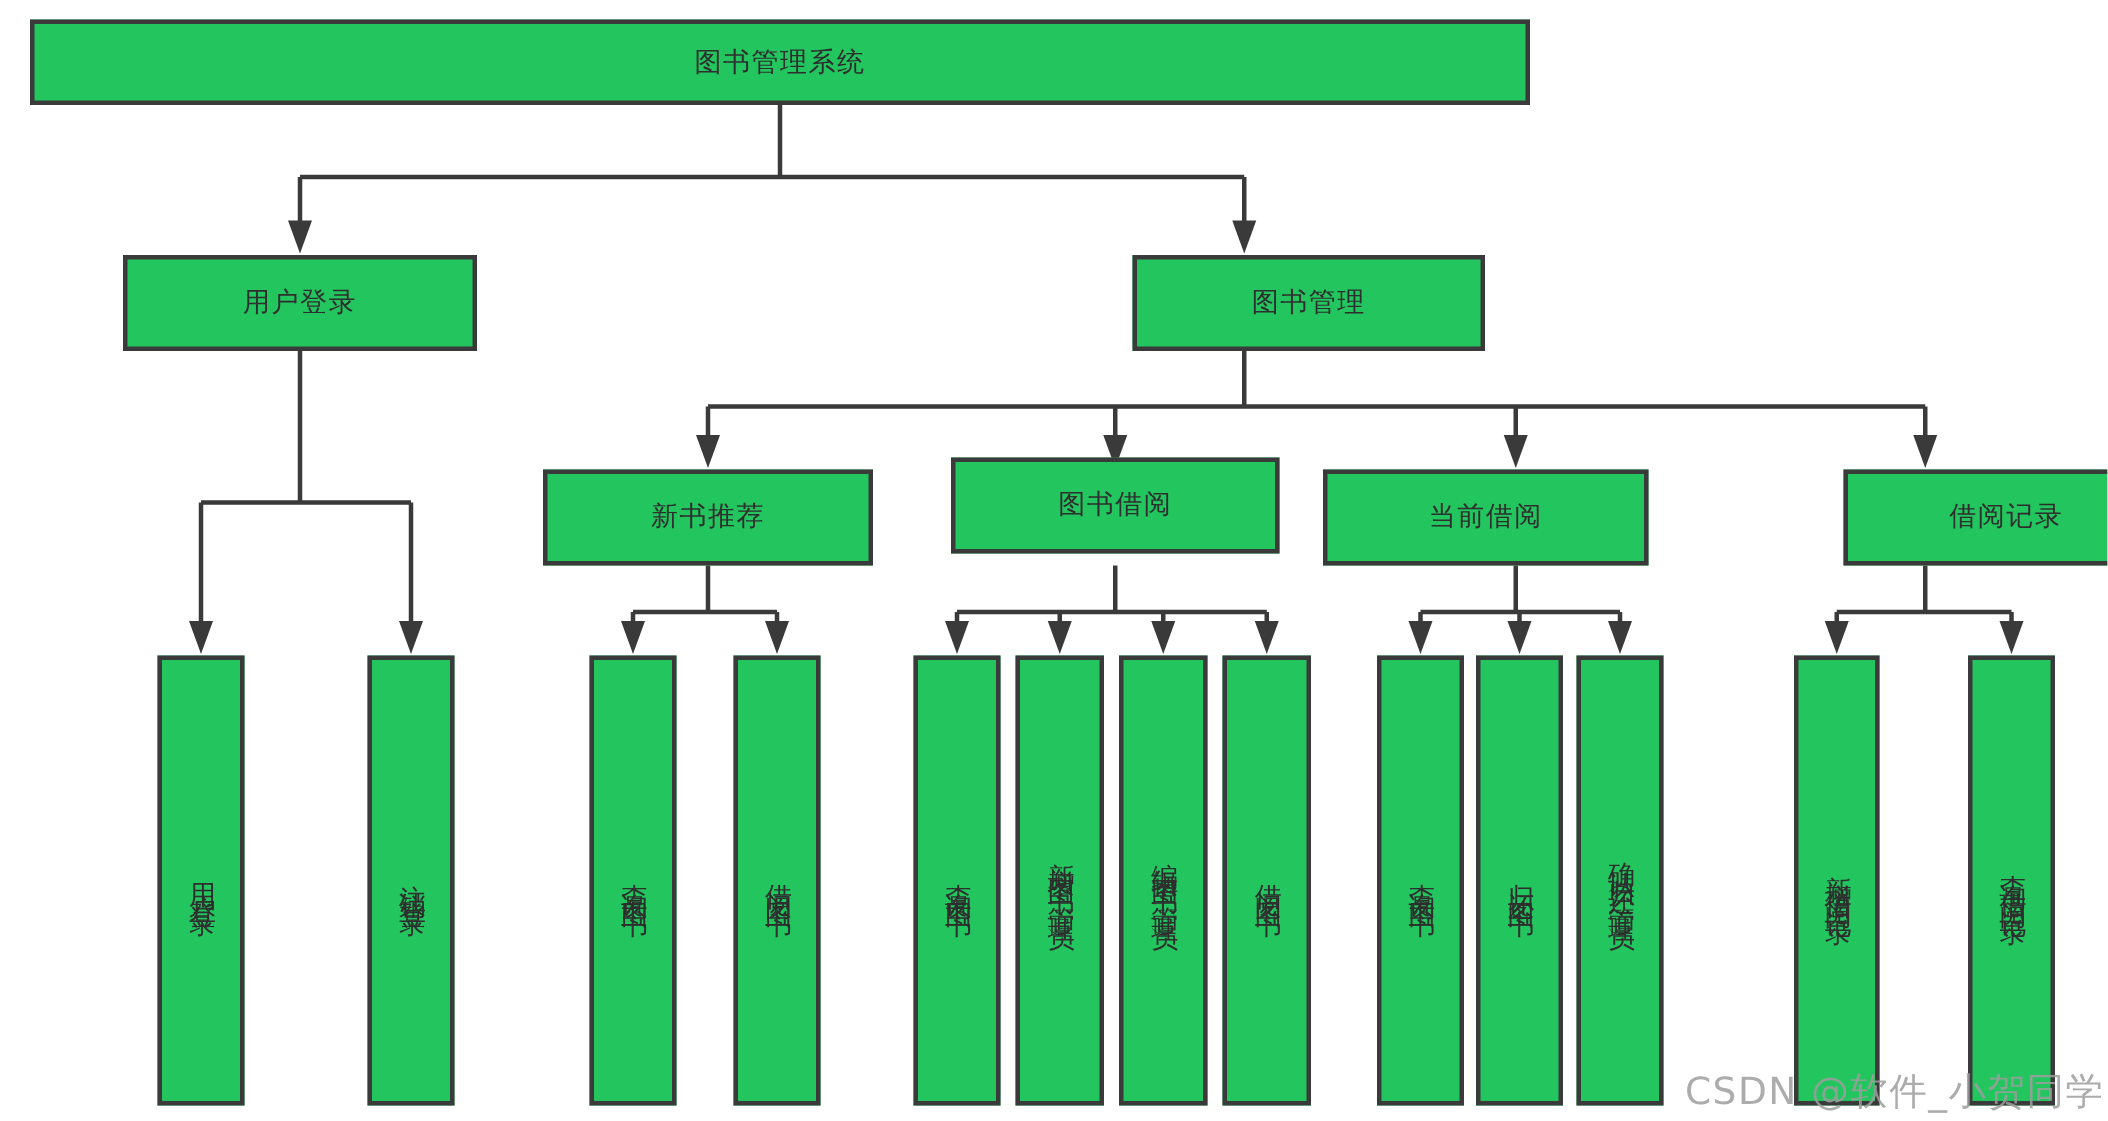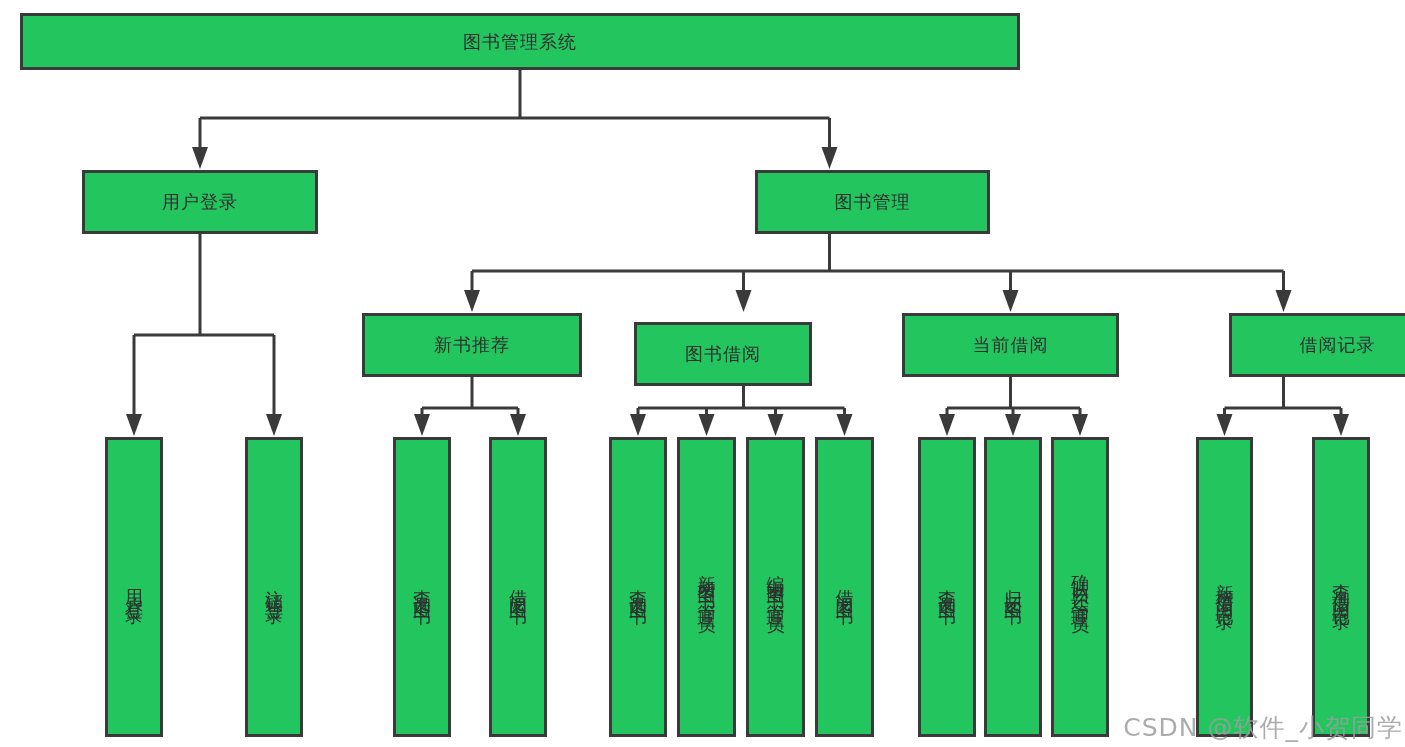--- a/index.html
+++ b/index.html
@@ -111,22 +111,22 @@
       <path d="M1224.5 408 V419" fill="none" stroke="#3a3a3a" stroke-width="3"></path>
       <polygon points="1216.5,414 1232.5,414 1224.5,436" fill="#3a3a3a"></polygon>
       <path d="M1341 408 V419" fill="none" stroke="#3a3a3a" stroke-width="3"></path>
       <polygon points="1333,414 1349,414 1341,436" fill="#3a3a3a"></polygon>
     </svg>
   <div id="node-layer">
       <div class="node h" style="left: 20px; top: 13px; width: 1000px; height: 57px;">图书管理系统</div>
       <div class="node h" style="left: 82px; top: 170px; width: 236px; height: 64px;">用户登录</div>
       <div class="node h" style="left: 712px; top: 170px; width: 235px; height: 64px; margin-left: 43px;">图书管理</div>
       <div class="node h" style="left: 362px; top: 313px; width: 220px; height: 64px;">新书推荐</div>
-      <div class="node h" style="left: 634px; top: 322px; width: 178px; height: 64px;">图书借阅</div>
-      <div class="node h" style="left: 902px; top: 313px; width: 217px; height: 64px;">当前借阅</div>
+      <div class="node h" style="left: 634px; top: 305px; width: 219px; height: 64px;">图书借阅</div>
+      <div class="node h" style="left: 882px; top: 313px; width: 217px; height: 64px;">当前借阅</div>
       <div class="node h" style="left: 1229px; top: 313px; width: 217px; height: 64px;">借阅记录</div>
       <div class="node v" style="left: 105px; top: 437px; width: 58px; height: 300px;">用户登录</div>
       <div class="node v" style="left: 245px; top: 437px; width: 58px; height: 300px;">注销登录</div>
       <div class="node v" style="left: 393px; top: 437px; width: 58px; height: 300px;">查询图书</div>
       <div class="node v" style="left: 489px; top: 437px; width: 58px; height: 300px;">借阅图书</div>
       <div class="node v" style="left: 609px; top: 437px; width: 58px; height: 300px;">查询图书</div>
       <div class="node v" style="left: 677px; top: 437px; width: 59px; height: 300px;">新增图书（管理员）</div>
       <div class="node v" style="left: 746px; top: 437px; width: 59px; height: 300px;">编辑图书（管理员）</div>
       <div class="node v" style="left: 815px; top: 437px; width: 59px; height: 300px;">借阅图书</div>
       <div class="node v" style="left: 918px; top: 437px; width: 58px; height: 300px;">查询图书</div>

